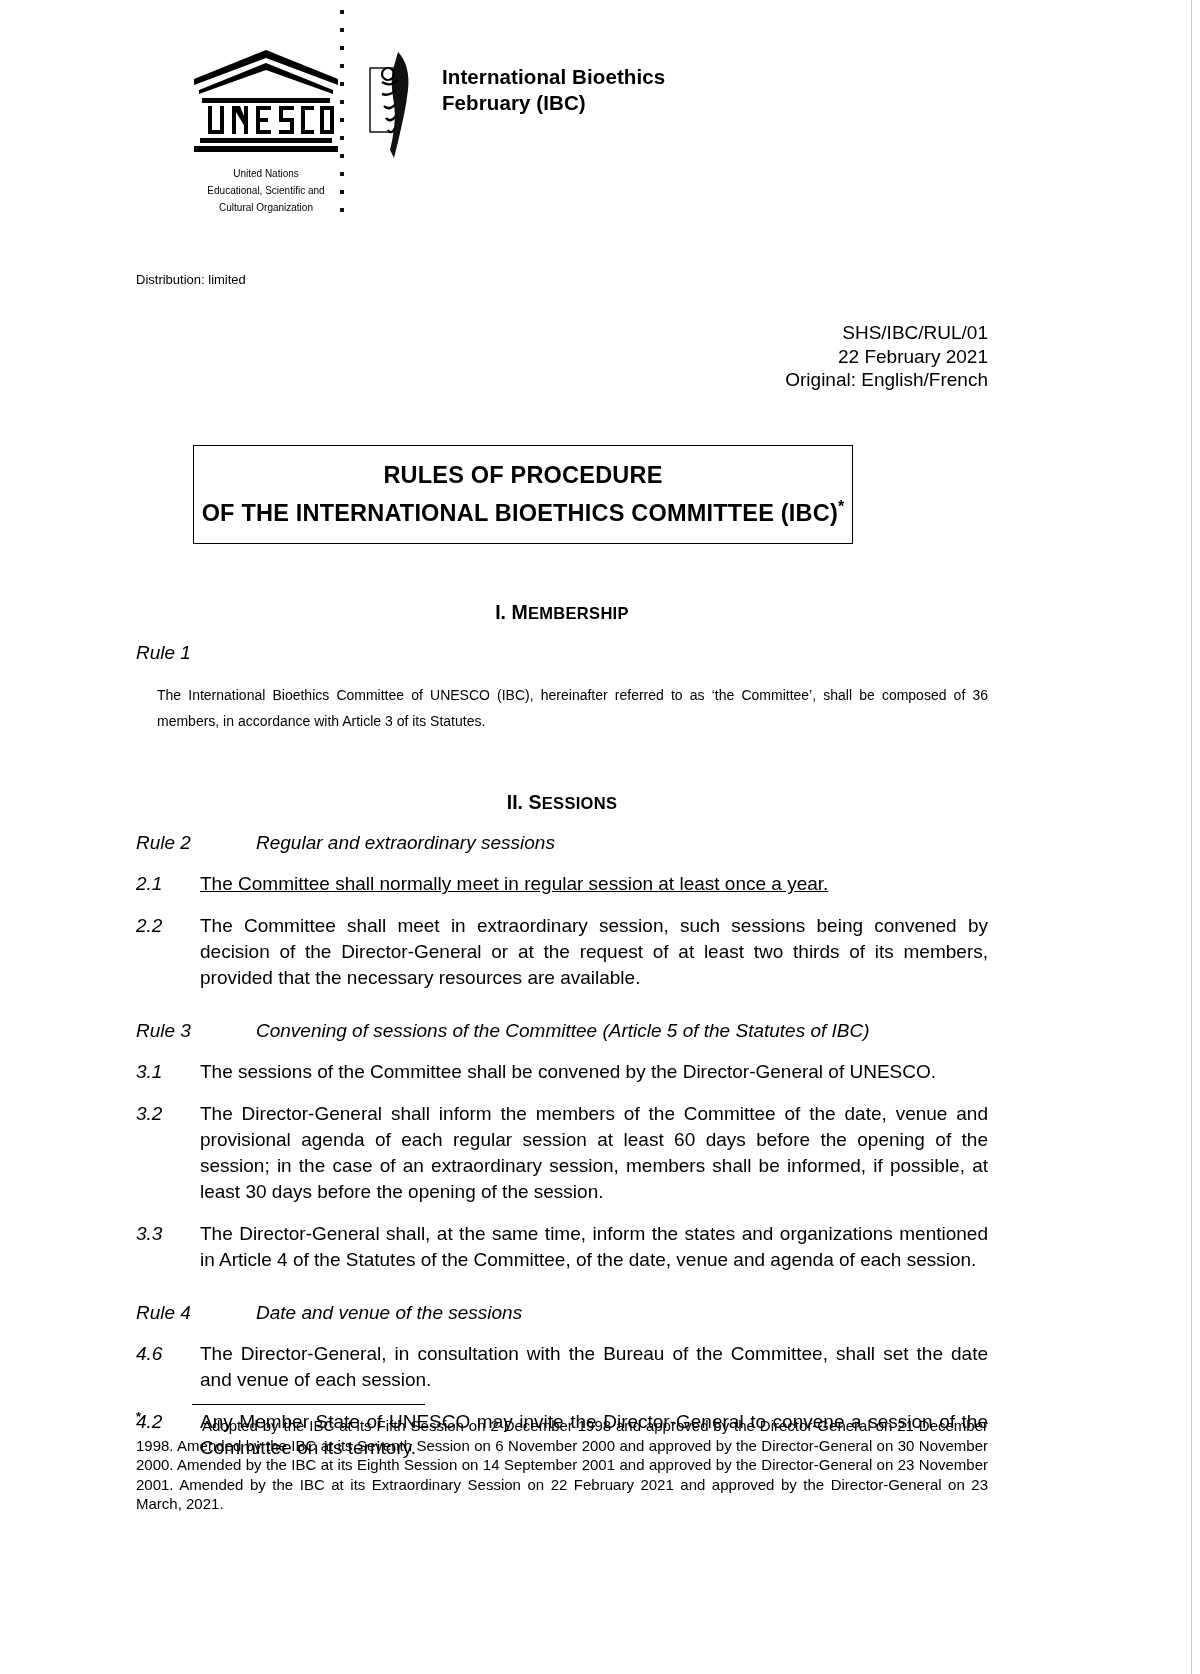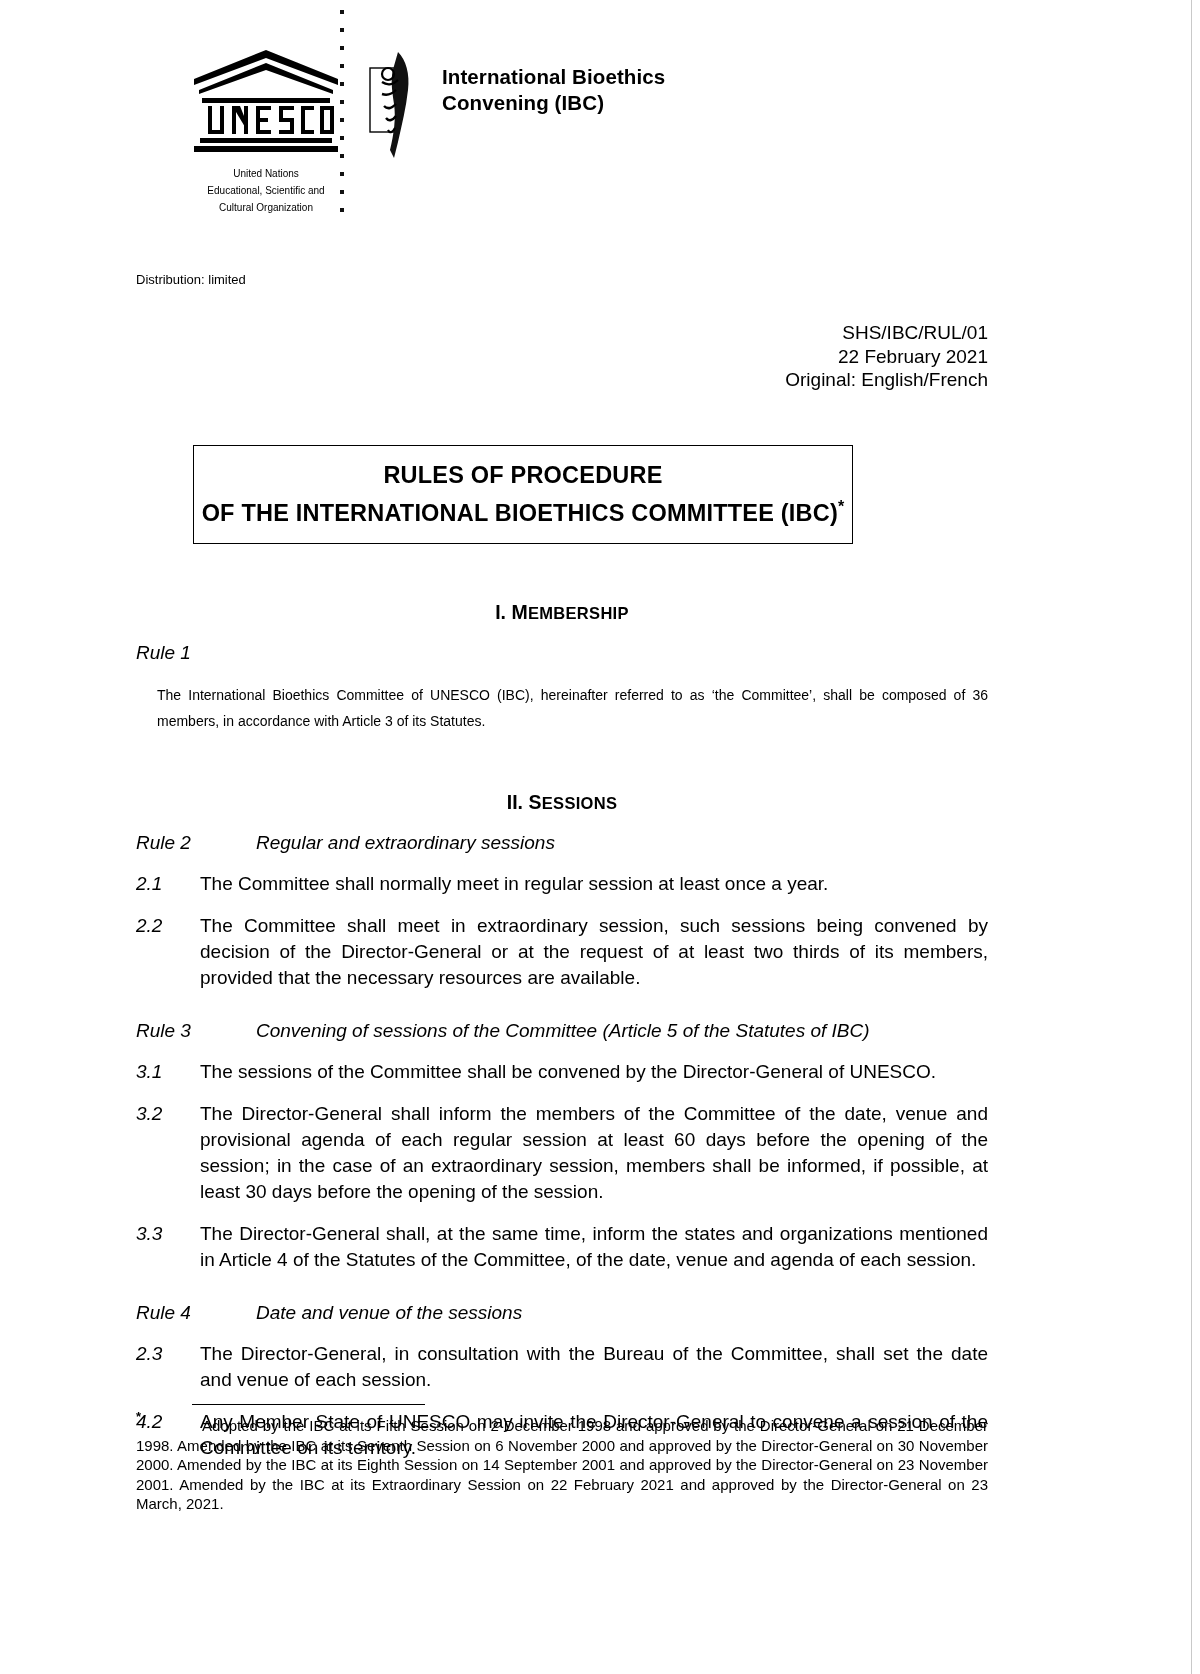--- a/index.html
+++ b/index.html
@@ -162,21 +162,21 @@
   }
   .para .pnum {
     flex: 0 0 64px;
     font-style: italic;
   }
   .para .ptext {
     flex: 1 1 auto;
     text-align: justify;
     text-justify: inter-word;
   }
-  .para.loose .ptext { text-align: left; }
+  .para.loose .ptext { text-align: left; text-decoration: underline; }
 
   .body-para {
     margin-top: 17px;
     font-size: 14px;
     line-height: 26px;
     text-align: justify;
     margin-left: 21px;
   }
 
   
@@ -292,21 +292,21 @@
           <circle cx="20" cy="24" r="6" fill="none" stroke="#000" stroke-width="2.2"></circle>
 
           <path d="M14 32 C20 36 26 34 30 30" fill="none" stroke="#000" stroke-width="2.4"></path>
           <path d="M14 44 C20 46 24 44 28 40" fill="none" stroke="#000" stroke-width="2.4"></path>
           <path d="M16 56 C20 60 24 58 28 54" fill="none" stroke="#000" stroke-width="2.4"></path>
           <path d="M18 68 C21 72 25 70 28 66" fill="none" stroke="#000" stroke-width="2.4"></path>
           <path d="M20 80 C22 84 25 82 27 78" fill="none" stroke="#000" stroke-width="2.2"></path>
         </svg>
         <div class="ibc-title">
           <div>International Bioethics</div>
-          <div>Convening (IBC)</div>
+          <div>February (IBC)</div>
         </div>
       </div>
 
     </div>
 
     <div class="distribution">Distribution: limited</div>
 
     <div class="doc-ref">
       <div>SHS/IBC/RUL/01</div>
       <div>22 February 2021</div>
@@ -365,21 +365,21 @@
     <div class="para">
       <span class="pnum">3.3</span>
       <span class="ptext">The Director-General shall, at the same time, inform the states and organizations mentioned in Article 4 of the Statutes of the Committee, of the date, venue and agenda of each session.</span>
     </div>
 
     <div class="rule-head" style="margin-top:27px">
       <span class="rh-label">Rule 4</span>
       <span class="rh-text">Date and venue of the sessions</span>
     </div>
     <div class="para">
-      <span class="pnum">2.3</span>
+      <span class="pnum">4.6</span>
       <span class="ptext">The Director-General, in consultation with the Bureau of the Committee, shall set the date and venue of each session.</span>
     </div>
     <div class="para">
       <span class="pnum">4.2</span>
       <span class="ptext">Any Member State of UNESCO may invite the Director-General to convene a session of the Committee on its territory.</span>
     </div>
 
   </div>
 
   <div class="footnote">

